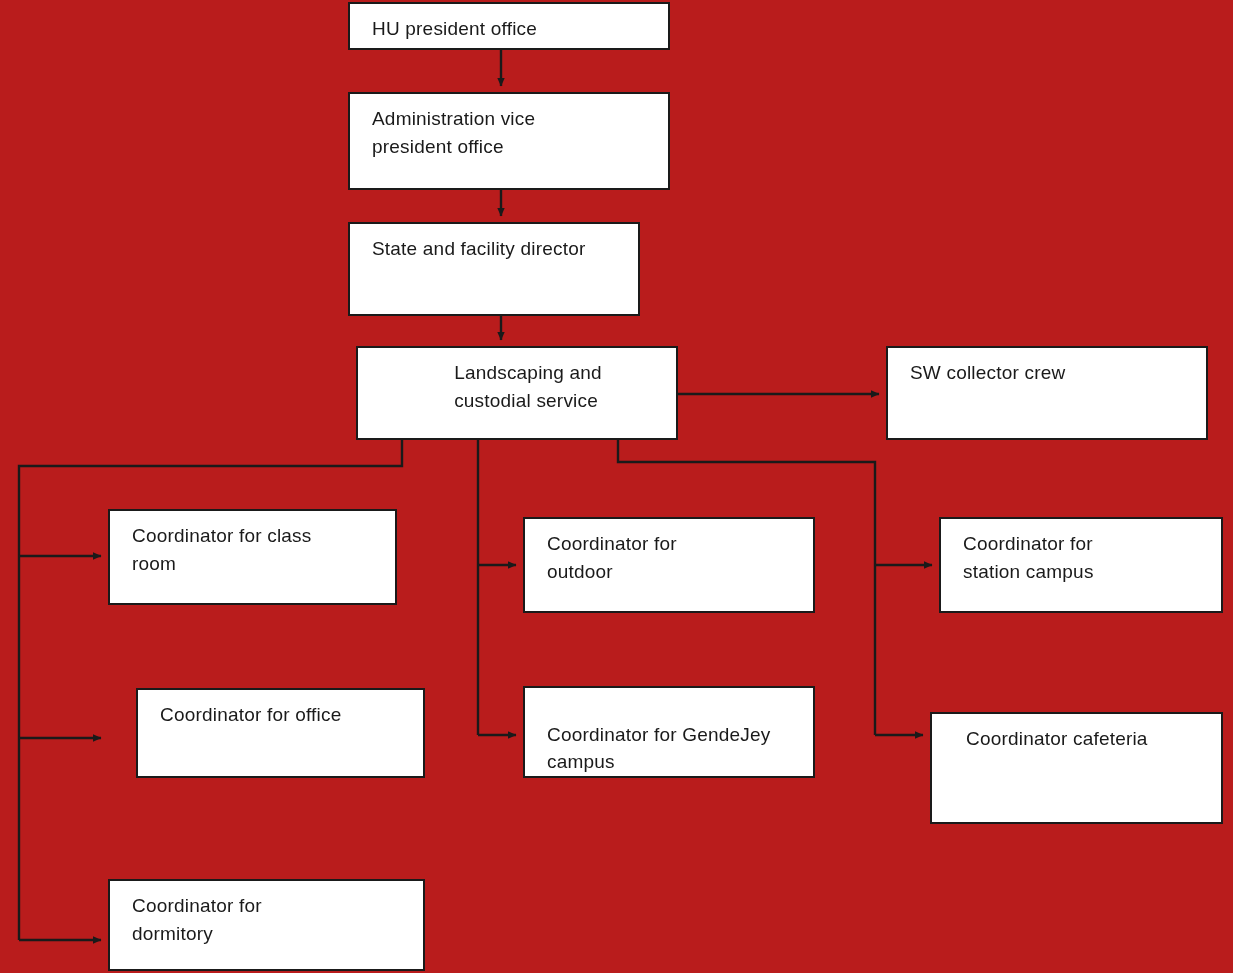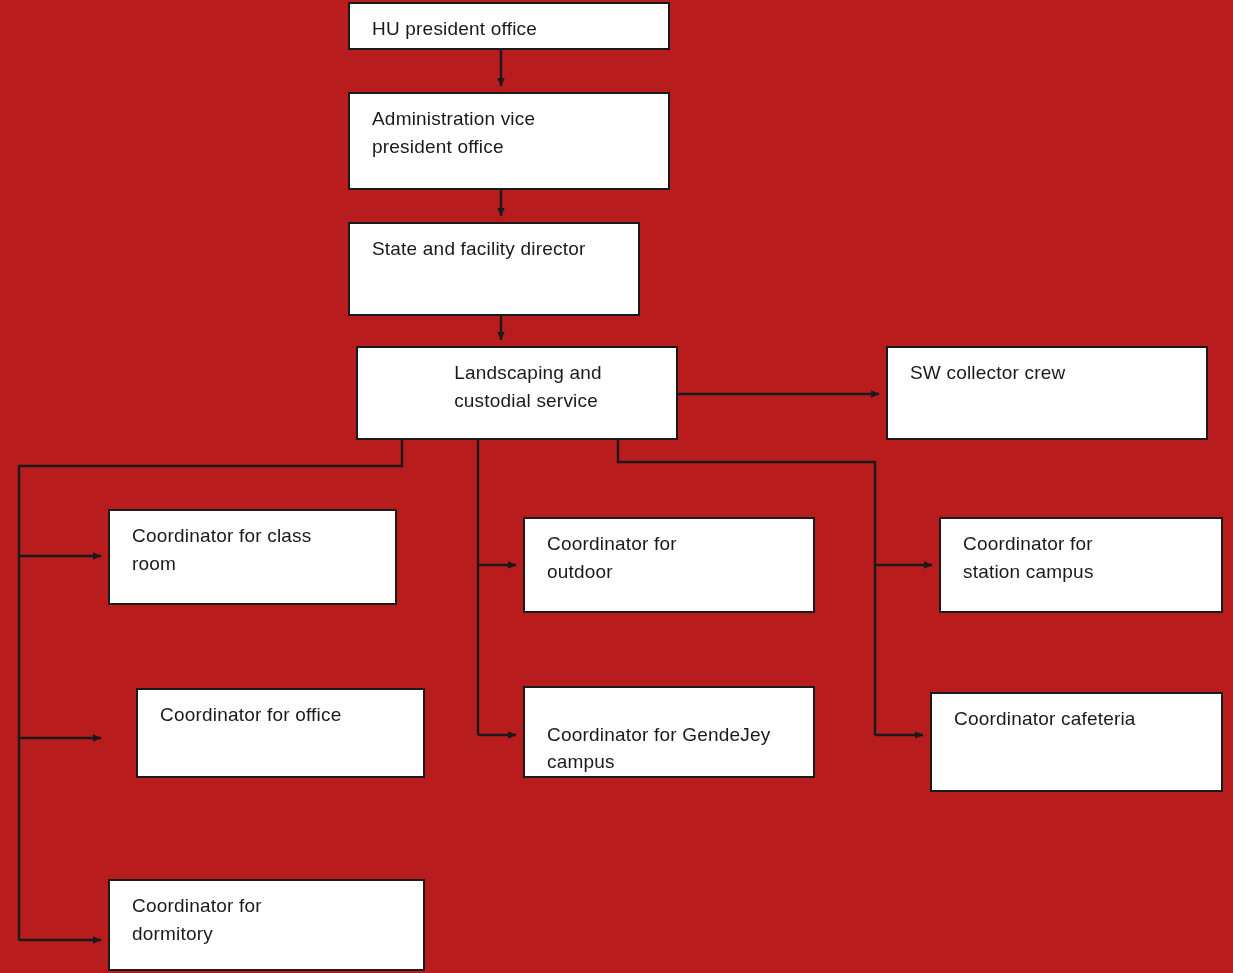--- a/index.html
+++ b/index.html
@@ -125,17 +125,17 @@
   <div class="node-box" style="left:523px; top:686px; width:292px; height:92px;align-items:flex-end;">
     <span class="node-label">Coordinator for GendeJey
 campus</span>
   </div>
 
   <div class="node-box" style="left:939px; top:517px; width:284px; height:96px;">
     <span class="node-label">Coordinator for
 station campus</span>
   </div>
 
-  <div class="node-box" style="left:930px; top:692px; width:293px; height:100px;">
+  <div class="node-box" style="left:930px; top:712px; width:293px; height:112px;padding-left:12px;">
     <span class="node-label">Coordinator cafeteria</span>
   </div>
 
 </div>
 
 </body></html>

